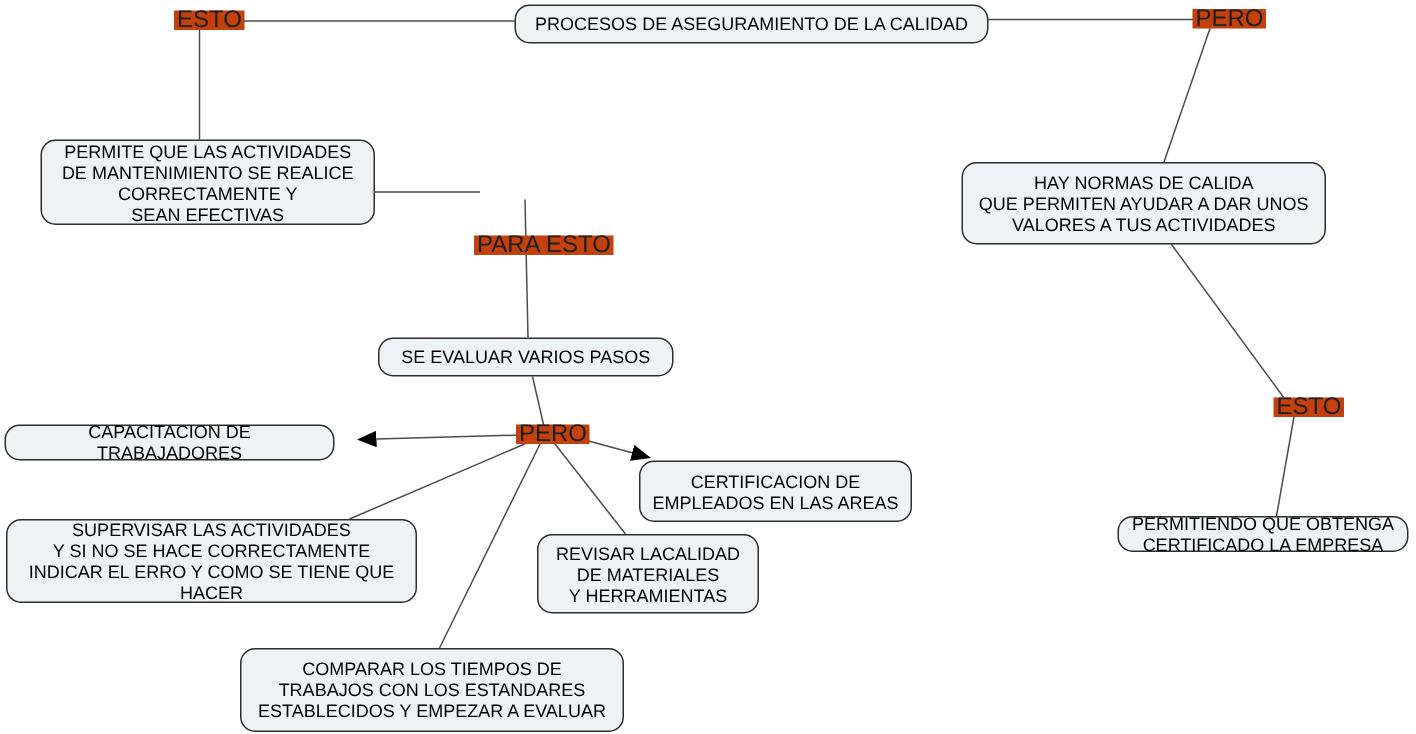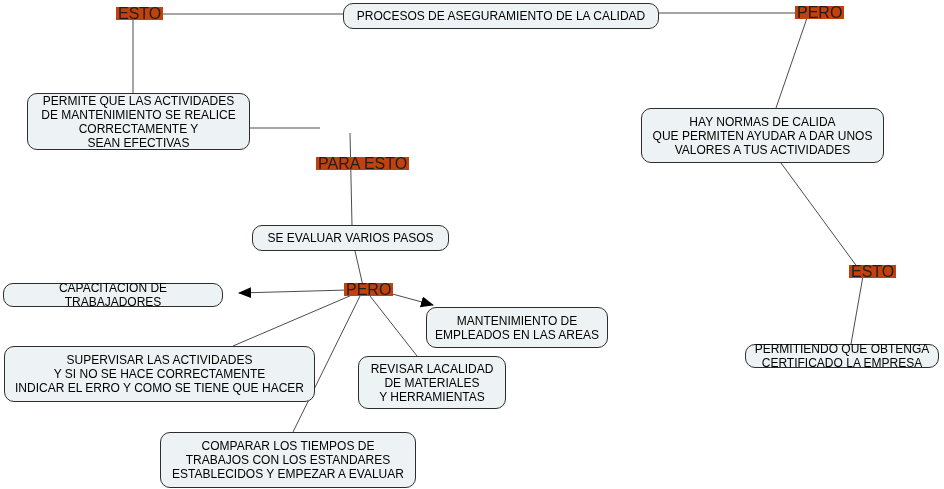--- a/index.html
+++ b/index.html
@@ -20,21 +20,21 @@
     position:absolute; z-index:2; background:#c2410c;
     font-size:16px; line-height:13px; color:#1f1f1f; padding:0 2px;
   }
   
   #n-procesos     { left:343px; top:3px;   width:316px; height:26px; }
   #n-permite      { left:27px;  top:93px;  width:223px; height:57px; }
   #n-hay-normas   { left:641px; top:108px; width:243px; height:55px; }
   #n-se-realizan  { left:252px; top:225px; width:197px; height:26px; }
   #n-capacitacion { left:3px;   top:283px; width:220px; height:24px; }
   #n-certificacion{ left:426px; top:307px; width:182px; height:41px; }
-  #n-supervisar   { left:4px;   top:346px; width:311px; height:56px; }
+  #n-supervisar   { left:4px;   top:346px; width:274px; height:56px; }
   #n-revisar      { left:358px; top:356px; width:148px; height:53px; }
   #n-comparar     { left:160px; top:432px; width:256px; height:56px; }
   #n-permitiendo  { left:745px; top:344px; width:194px; height:24px; }
   
   #l-esto-left  { left:116px; top:7px; }
   #l-pero       { left:795px; top:6px; }
   #l-para-esto  { left:316px; top:121px;margin-top:36px; }
   #l-como       { left:344px; top:283px; }
   #l-esto-right { left:849px; top:265px; }
 </style>
@@ -68,21 +68,21 @@
   <div class="node" id="n-procesos">PROCESOS DE ASEGURAMIENTO DE LA CALIDAD</div>
   <div class="node" id="n-permite">PERMITE QUE LAS ACTIVIDADES
 DE MANTENIMIENTO SE REALICE
 CORRECTAMENTE Y
 SEAN EFECTIVAS</div>
   <div class="node" id="n-hay-normas">HAY NORMAS DE CALIDA
 QUE PERMITEN AYUDAR A DAR UNOS
 VALORES A TUS ACTIVIDADES</div>
   <div class="node" id="n-se-realizan">SE EVALUAR VARIOS PASOS</div>
   <div class="node" id="n-capacitacion">CAPACITACION DE TRABAJADORES</div>
-  <div class="node" id="n-certificacion">MANTENIMIENTO DE
+  <div class="node" id="n-certificacion">CERTIFICACION DE
 EMPLEADOS EN LAS AREAS</div>
   <div class="node" id="n-supervisar">SUPERVISAR LAS ACTIVIDADES
 Y SI NO SE HACE CORRECTAMENTE
 INDICAR EL ERRO Y COMO SE TIENE QUE HACER</div>
   <div class="node" id="n-revisar">REVISAR LACALIDAD
 DE MATERIALES
 Y HERRAMIENTAS</div>
   <div class="node" id="n-comparar">COMPARAR LOS TIEMPOS DE
 TRABAJOS CON LOS ESTANDARES
 ESTABLECIDOS Y EMPEZAR A EVALUAR</div>

